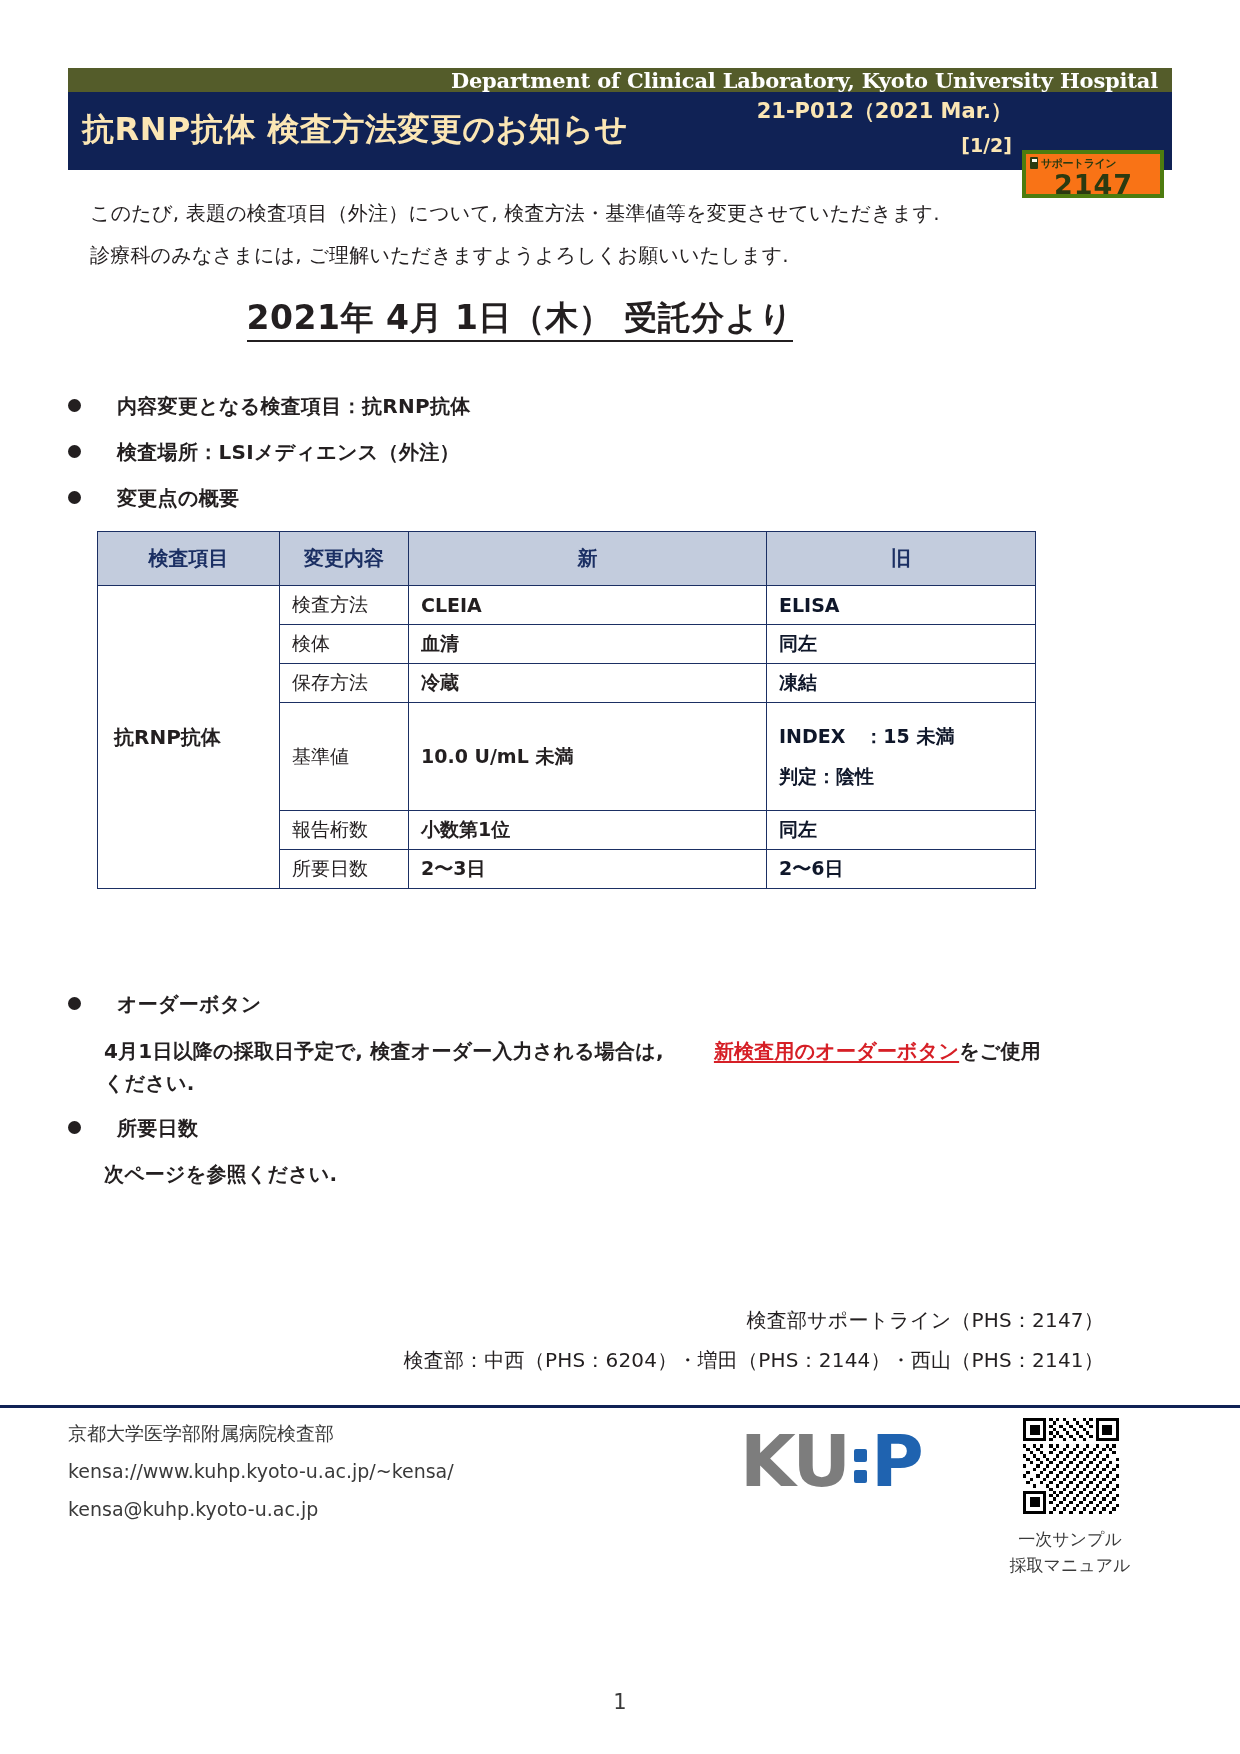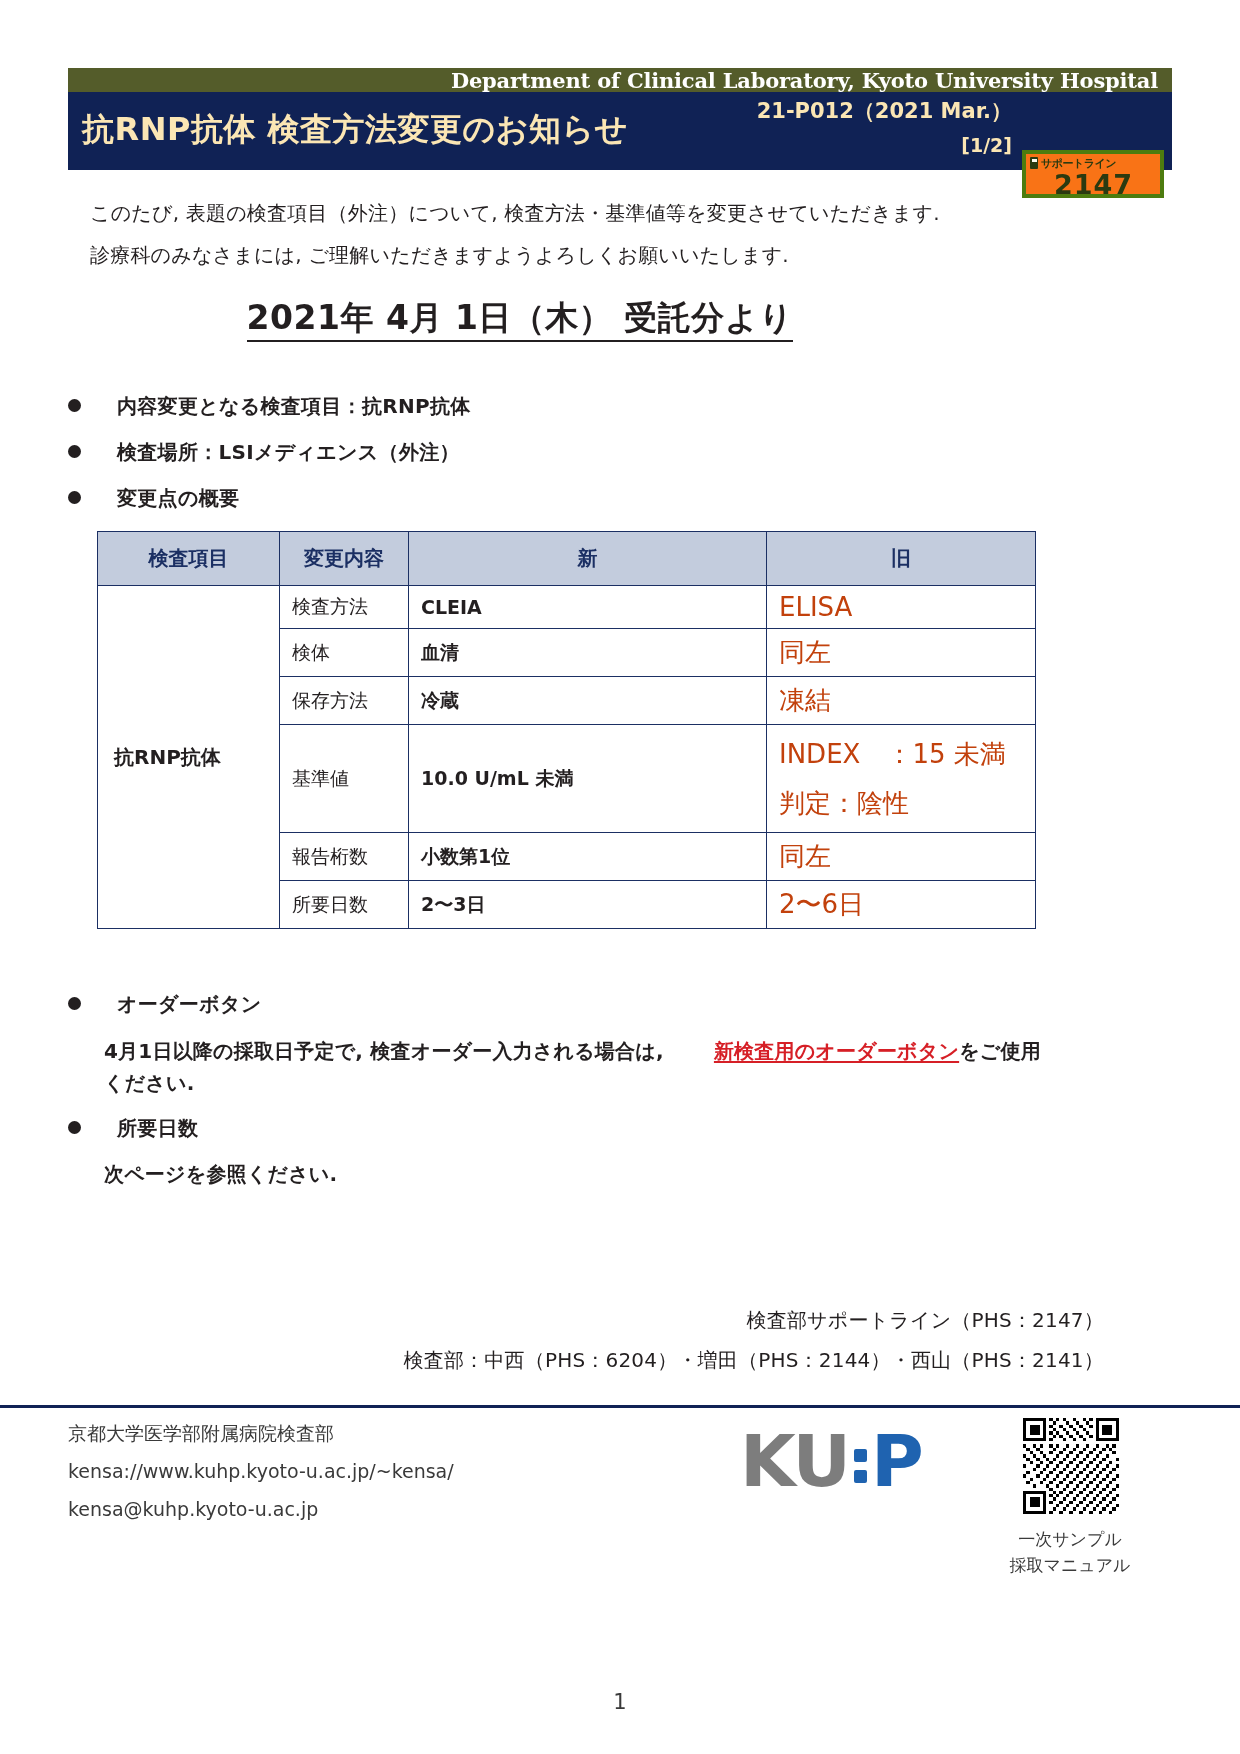--- a/index.html
+++ b/index.html
@@ -222,21 +222,21 @@
   .col-old   { width: 269px; }
 
   .tbl td.item-cell {
     font-weight: bold;
     font-size: 20px;
     text-align: left;
     padding-left: 16px;
   }
   .tbl td.kind-cell { font-size: 19px; }
   .tbl td.new-cell  { font-weight: bold; font-size: 19px; }
-  .tbl td.old-cell  { font-weight: normal; font-size: 26px; color: #c2410c; }
+  .tbl td.old-cell  { font-weight: bold; font-size: 19px; color: #0f172a; }
   .old-sub { margin-top: 14px; }
 
   
   .body-para {
     position: absolute;
     font-size: 20px;
     font-weight: bold;
     line-height: 32px;
     letter-spacing: 0.2px;
   }

